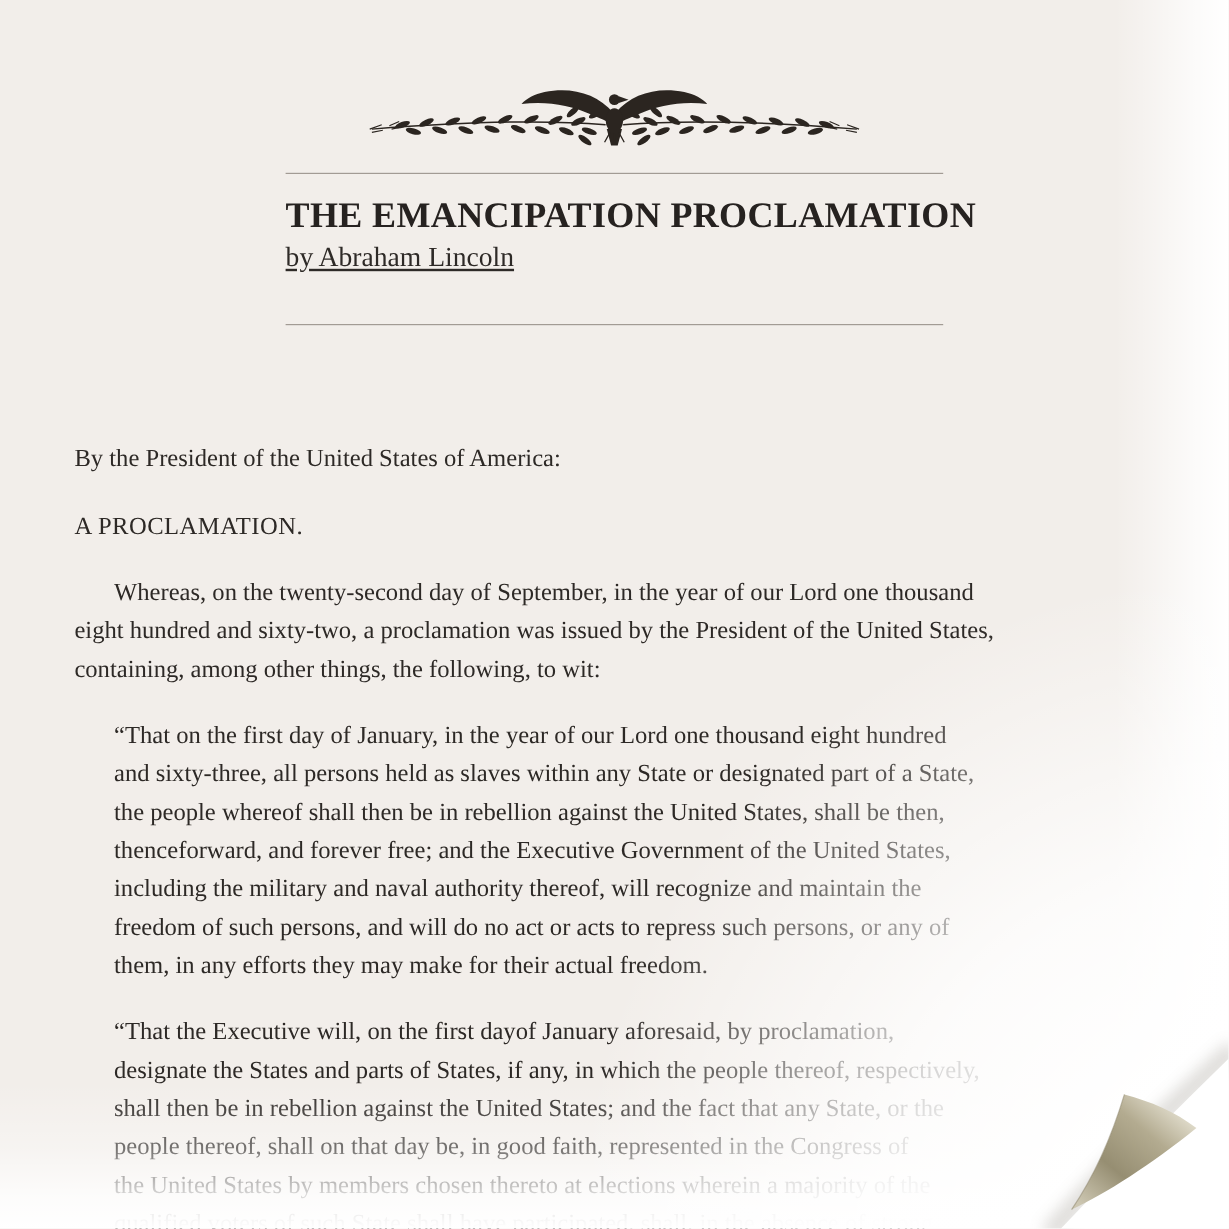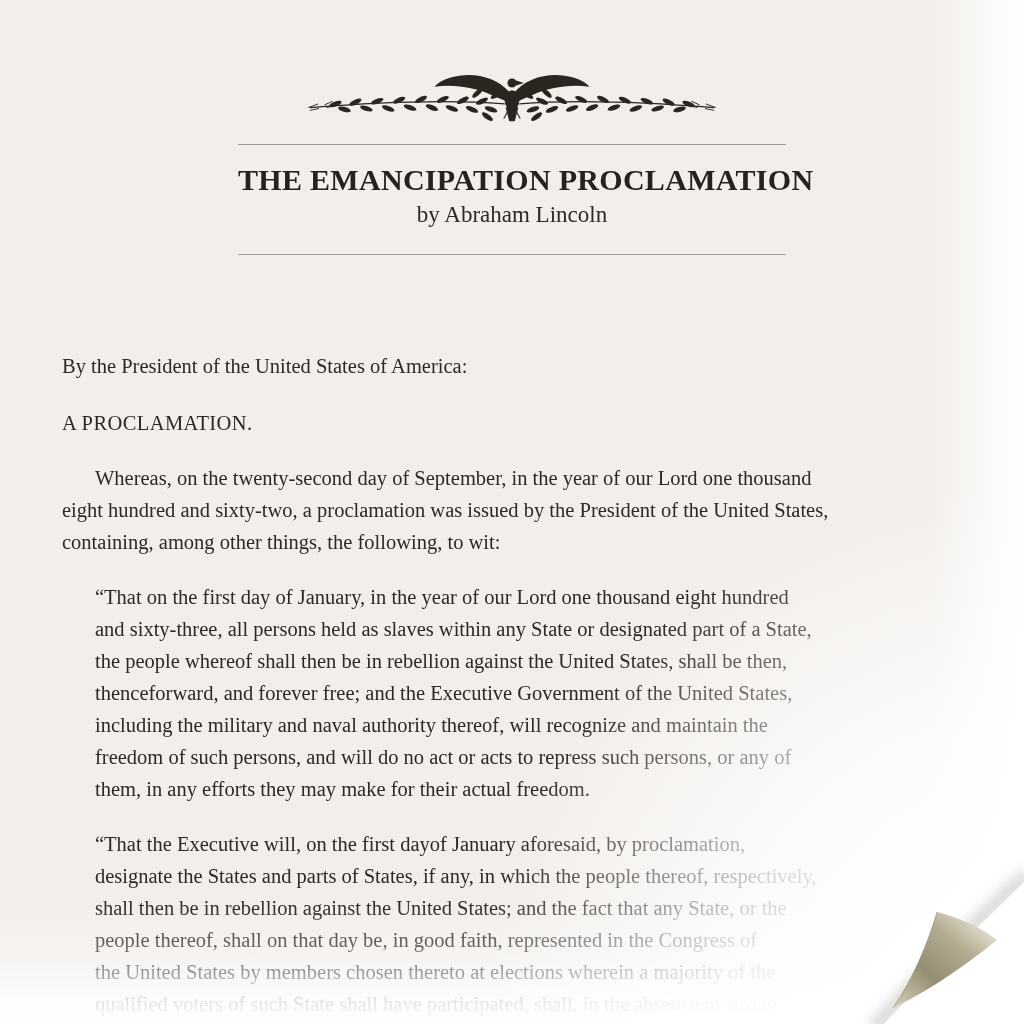--- a/index.html
+++ b/index.html
@@ -24,36 +24,37 @@
     align-items: center;
     justify-content: center;
   }
 
   
   .header-block {
     width: 548px;
     margin: 10px auto 16px;
     border-top: 1px solid #a29b94;
     border-bottom: 1px solid #a29b94;
-    padding: 17px 0 24px;
-    text-align: center;
+    padding: 17px 0 40px;
+    text-align: left;
   }
   .doc-title {
     font-size: 30px;
     font-weight: 700;
     letter-spacing: 0.3px;
     color: #262220;
     line-height: 36px;
     white-space: nowrap;
   }
   .doc-byline {
     font-size: 23px;
     color: #2e2a27;
     line-height: 30px;
     margin-top: 2px;
+    text-decoration: underline;
   }
 
   
   .doc-body {
     margin: 0 62px;
     font-size: 20.5px;
     line-height: 32px;
     color: #2d2926;
   }
   .center { text-align: left; }

